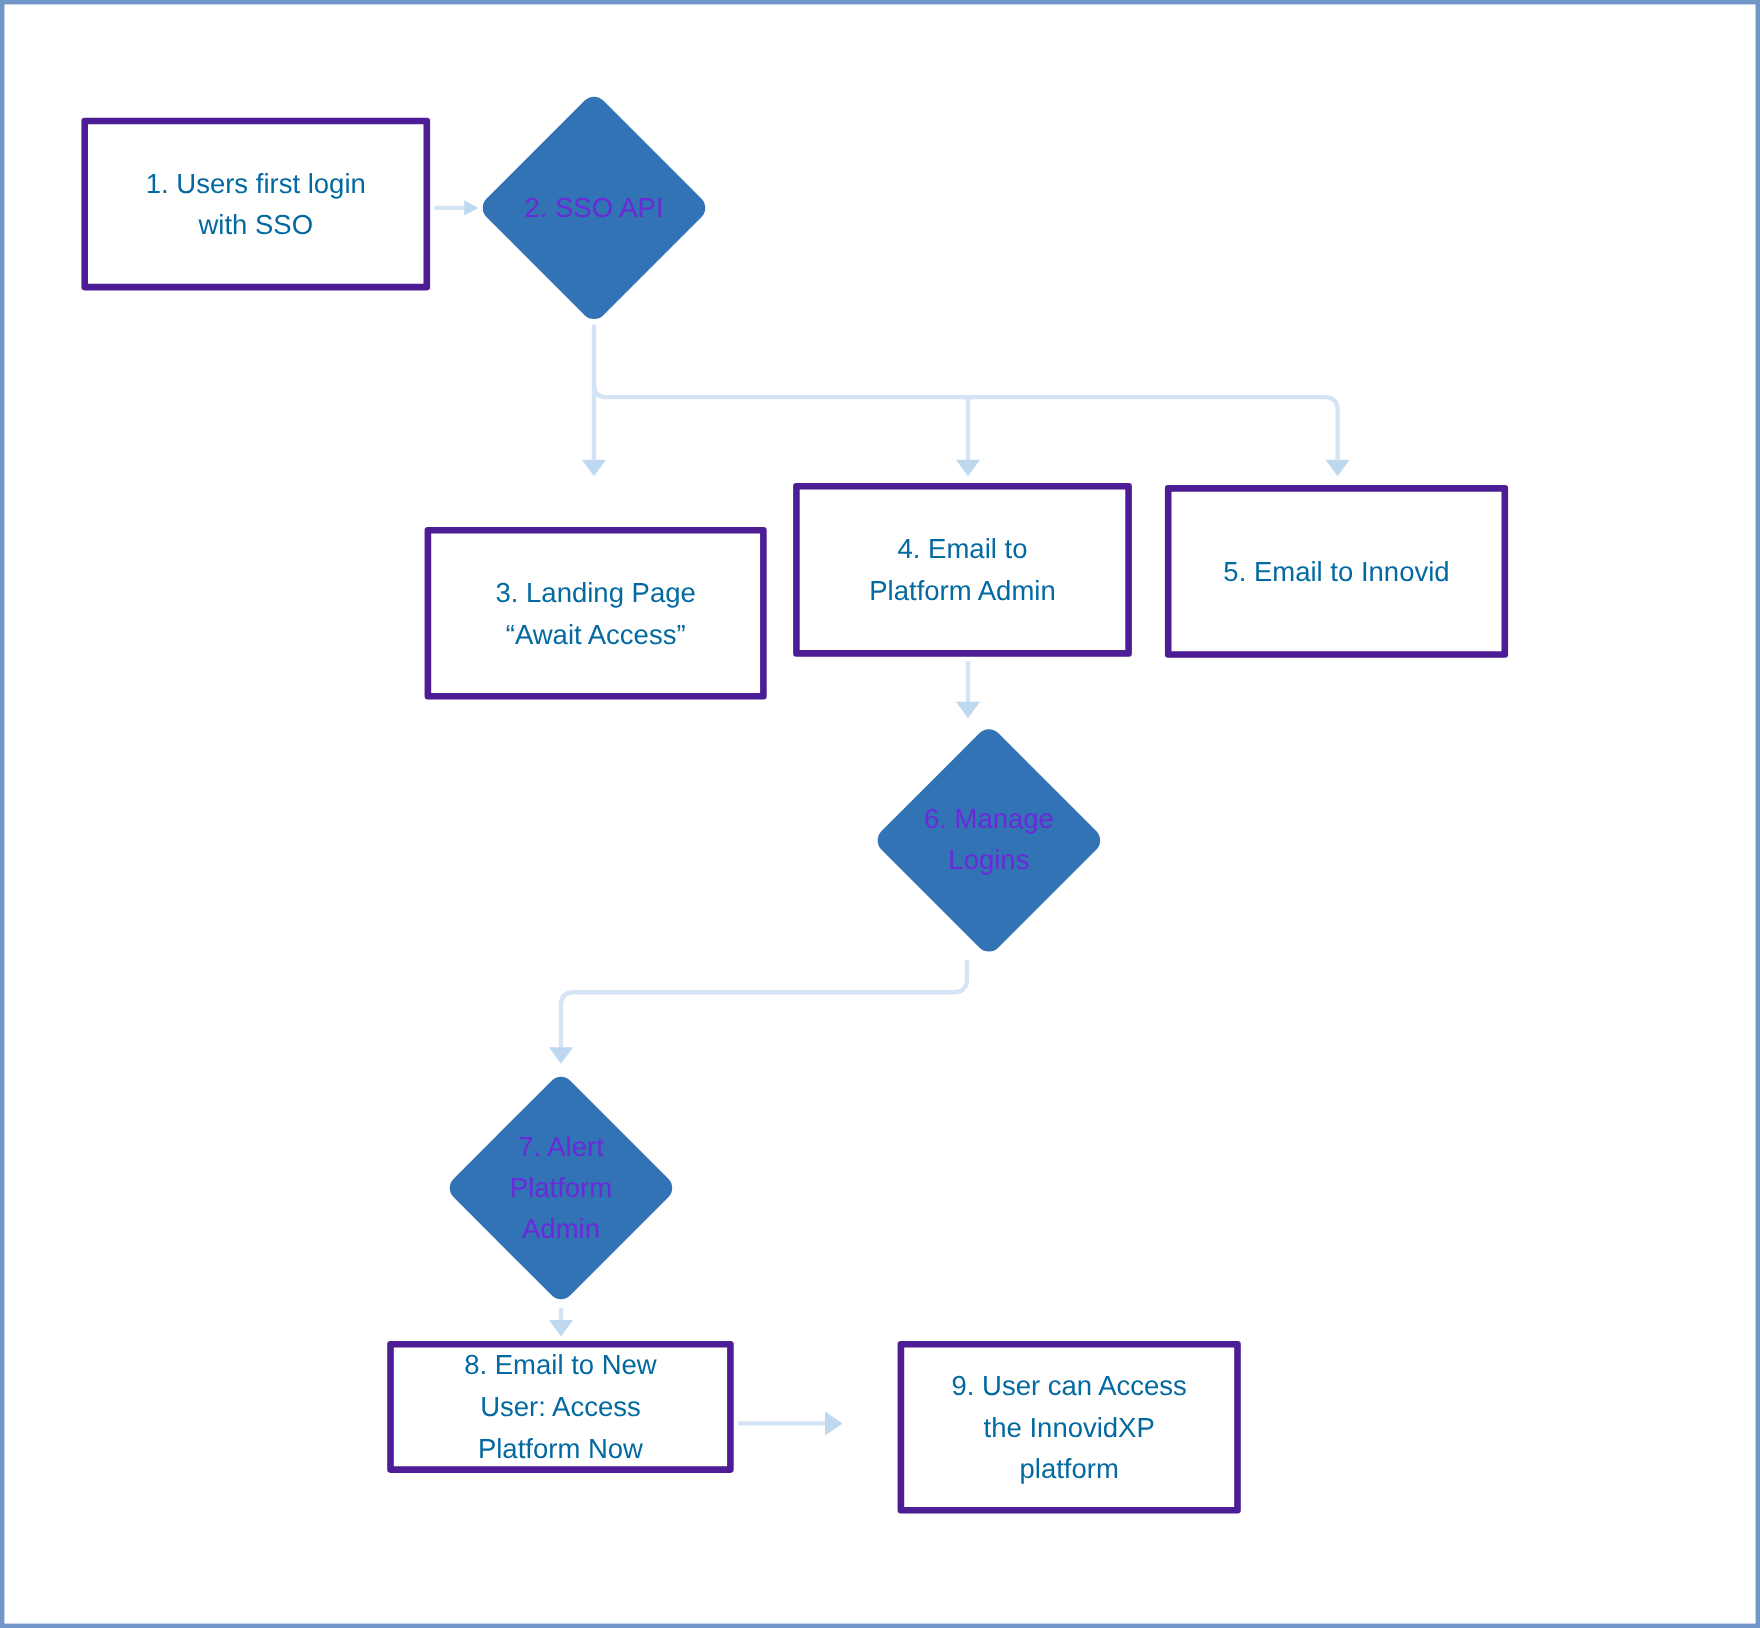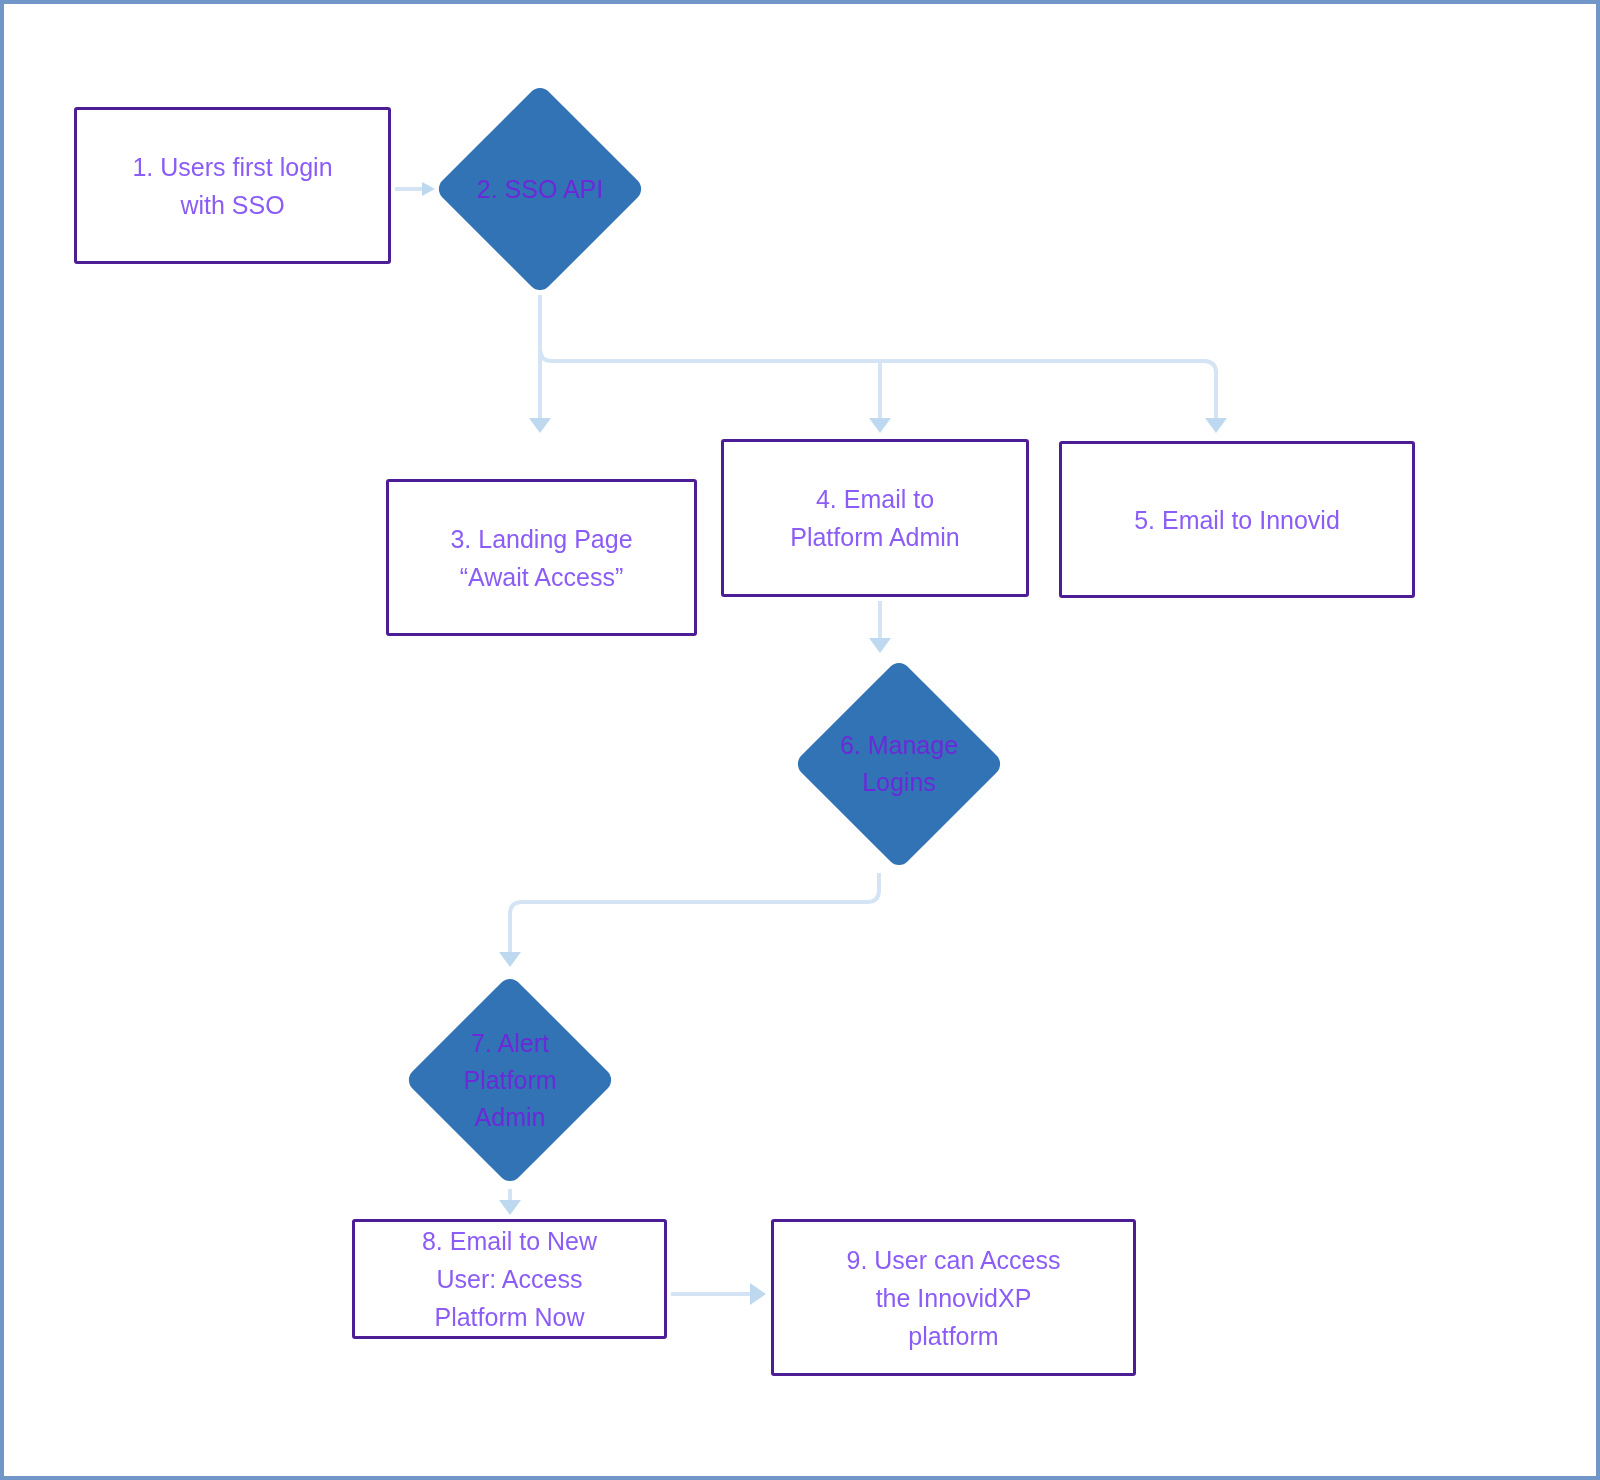--- a/index.html
+++ b/index.html
@@ -18,26 +18,26 @@
   }
   svg.connectors path {
     stroke:#D4E4F4; stroke-width:4; fill:none;
   }
   svg.connectors polygon {
     fill:#BED8F0;
   }
   .node-box {
     position:absolute;
     box-sizing:border-box;
-    border:3px solid #4c1d95;
+    border:6px solid #4c1d95;
     border-radius:3px;
     background:#ffffff;
     display:flex; align-items:center; justify-content:center;
     text-align:center;
-    color:#8b5cf6;
+    color:#0369a1;
     font-size:25px;
     line-height:38px;
     white-space:pre-line;
     z-index:2;
   }
   .diamond {
     position:absolute;
     width:150px; height:150px;
     z-index:2;
   }
@@ -110,21 +110,21 @@
   <div class="node-box" style="left:382px; top:437px; width:311px; height:157px;margin-top:38px;">
     <span>3. Landing Page
 “Await Access”</span>
   </div>
 
   <div class="node-box" style="left:717px; top:435px; width:308px; height:158px;align-items:center;">
     <span>4. Email to
 Platform Admin</span>
   </div>
 
-  <div class="node-box" style="left:1055px; top:437px; width:356px; height:157px;">
+  <div class="node-box" style="left:1055px; top:437px; width:312px; height:157px;">
     <span>5. Email to Innovid</span>
   </div>
 
   <div class="diamond" style="left:820px; top:685px;">
     <div class="shape"></div>
     <div class="label">6. Manage
 Logins</div>
   </div>
 
   <div class="diamond" style="left:431px; top:1001px;">
@@ -133,19 +133,19 @@
 Platform
 Admin</div>
   </div>
 
   <div class="node-box" style="left:348px; top:1215px; width:315px; height:120px;">
     <span>8. Email to New
 User: Access
 Platform Now</span>
   </div>
 
-  <div class="node-box" style="left:767px; top:1215px; width:365px; height:157px;">
+  <div class="node-box" style="left:812px; top:1215px; width:312px; height:157px;">
     <span>9. User can Access
 the InnovidXP
 platform</span>
   </div>
 
 </div>
 
 </body></html>

